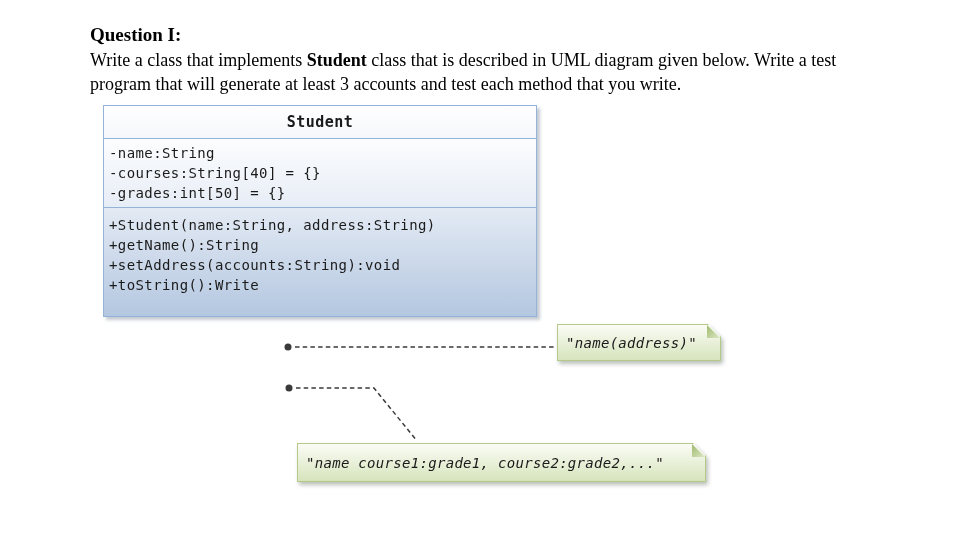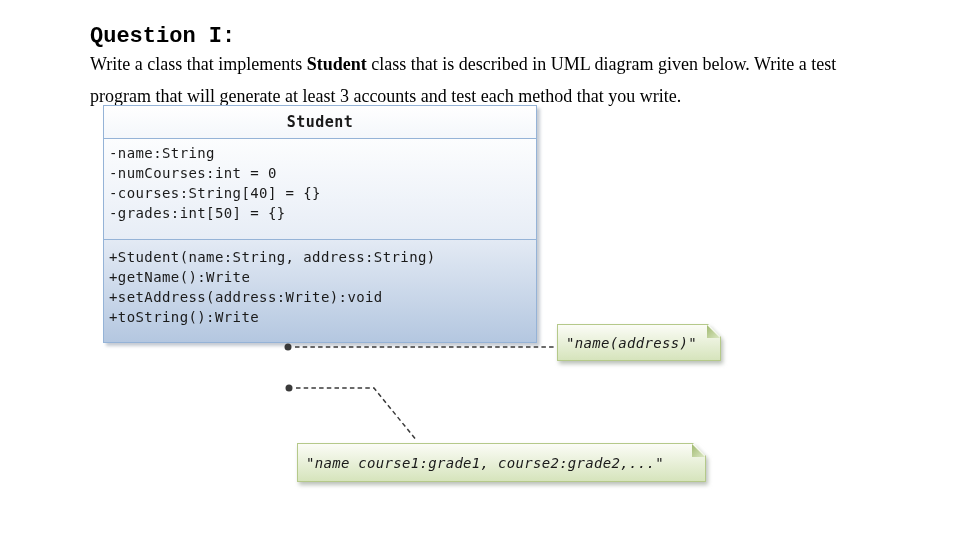--- a/index.html
+++ b/index.html
@@ -15,33 +15,33 @@
     overflow: hidden;
     font-family: "Liberation Serif", serif;
   }
 
   
   .q-heading {
     position: absolute;
     left: 90px;
     top: 24px;
     margin: 0;
-    font-size: 22px;
+    font-size: 19px;
     font-weight: bold;
     color: #000000;
-    font-family: Liberation Mono, monospace;
+    font-family: Liberation Serif, serif;
   }
   .q-body {
     position: absolute;
     left: 90px;
     top: 48px;
     width: 800px;
     margin: 0;
     font-size: 18px;
-    line-height: 32px;
+    line-height: 24px;
     color: #000000;
     font-family: "Liberation Serif", serif;
   }
 
   
   .uml {
     position: absolute;
     left: 103px;
     top: 105px;
     width: 432px;
@@ -54,26 +54,26 @@
     height: 32px;
     line-height: 32px;
     text-align: center;
     font-weight: bold;
     font-size: 15px;
     letter-spacing: 0.5px;
     background: linear-gradient(#ffffff, #f4f7fb);
     border-bottom: 1px solid var(--box-border, #95b3d7);
   }
   .uml-fields {
-    padding: 4px 0 16px 5px;
+    padding: 4px 0 4px 5px;
     background: linear-gradient(#fcfdfe, #e7edf6);
     border-bottom: 1px solid var(--box-border, #95b3d7);
   }
   .uml-methods {
-    padding: 7px 0 15px 5px;
+    padding: 7px 0 21px 5px;
     background: linear-gradient(#e3eaf4, var(--box-fill-bottom, #b4c7e0));
   }
   .member {
     font-size: 14px;
     line-height: 20px;
     letter-spacing: 0.4px;
     white-space: pre;
   }
 
   
@@ -133,28 +133,27 @@
 <div class="page">
 
   <h2 class="q-heading">Question I:</h2>
 
   <p class="q-body"><span>Write a class that implements </span><b>Student</b><span> class that is described in UML diagram given below. Write a test program that will generate at least 3 accounts and test each method that you write.</span></p>
 
   <div class="uml">
     <div class="uml-title">Student</div>
     <div class="uml-fields">
       <div class="member">-name:String</div>
-      <div class="member">-numCourses:int = 0</div>
       <div class="member">-courses:String[40] = {}</div>
       <div class="member">-grades:int[50] = {}</div>
     </div>
     <div class="uml-methods">
       <div class="member">+Student(name:String, address:String)</div>
-      <div class="member">+getName():Write</div>
-      <div class="member">+setAddress(address:Write):void</div>
+      <div class="member">+getName():String</div>
+      <div class="member">+setAddress(accounts:String):void</div>
       <div class="member">+toString():Write</div>
     </div>
   </div>
 
   <svg class="overlay" width="980" height="539" viewBox="0 0 980 539">
     <circle class="dot" cx="288" cy="347" r="3.5"></circle>
     <path class="dash" d="M 295 347 H 556"></path>
     <circle class="dot" cx="289" cy="388" r="3.5"></circle>
     <path class="dash" d="M 296 388 H 374 L 417 441"></path>
   </svg>

